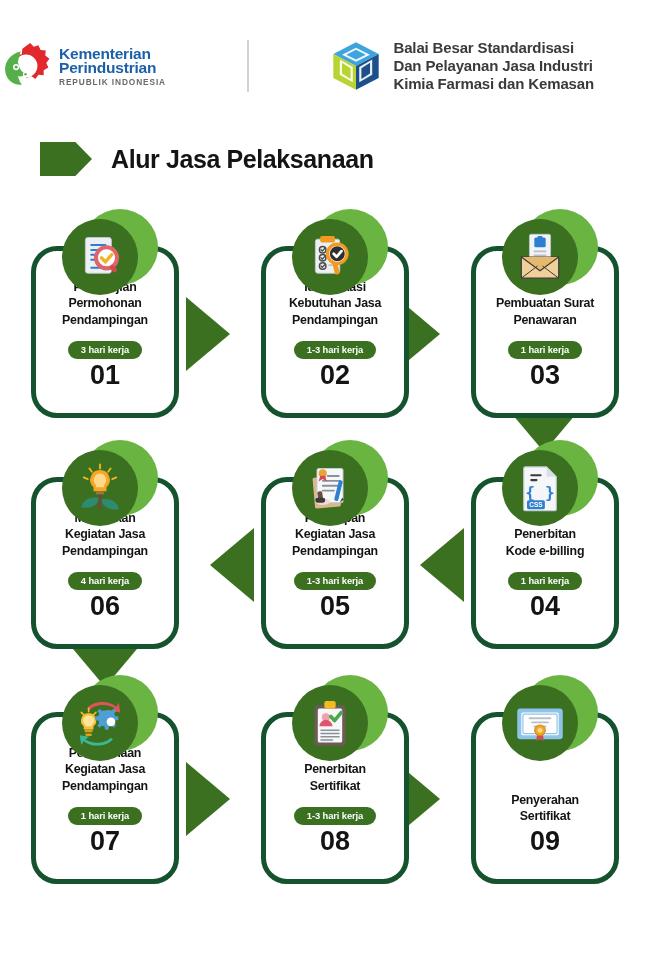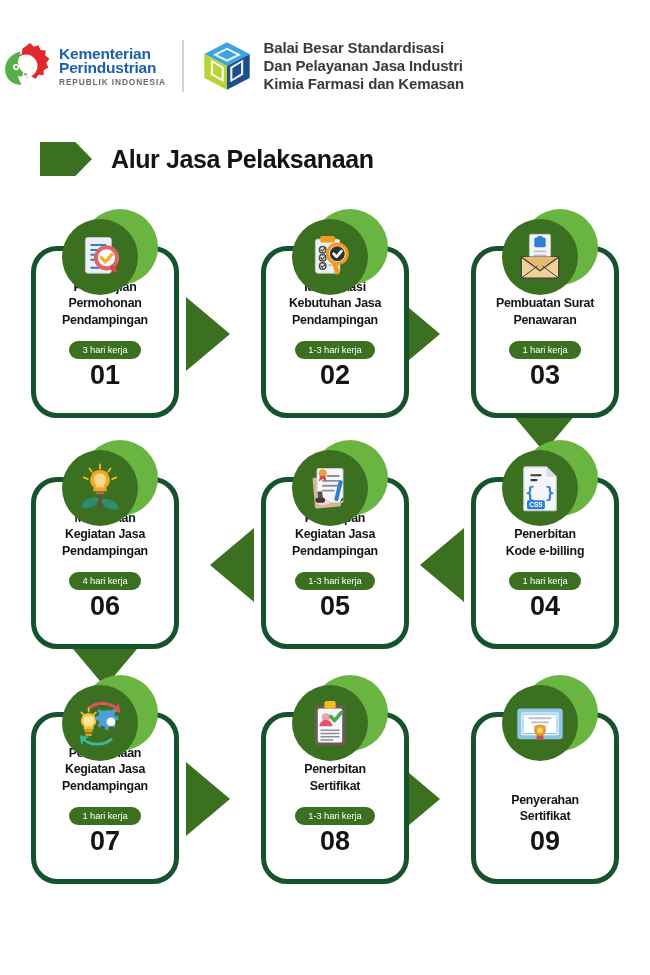--- a/index.html
+++ b/index.html
@@ -7,21 +7,21 @@
     width: 650px; height: 975px;
     background: #ffffff;
     font-family: "Liberation Sans", sans-serif;
     overflow: hidden;
   }
 
   
   .header {
     position: absolute; left: 0; top: 26px;
     width: 594px; height: 80px;
-    display: flex; align-items: center; justify-content: flex-start;
+    display: flex; align-items: center; justify-content: space-between;
   }
   .logo-block { display: flex; align-items: center; }
 
   .kemenperin-mark { width: 52px; height: 52px; position: relative; flex: 0 0 auto; }
   .kemenperin-text { margin-left: 7px; line-height: 1; }
   .kp-line1 {
     font-size: 15.5px; font-weight: 700; color: #1b60a8;
     letter-spacing: -0.2px; display: block;
   }
   .kp-line2 {
@@ -81,21 +81,21 @@
     font-size: 12.4px; font-weight: 700; color: #141414;
     text-align: center; line-height: 1.33; letter-spacing: -0.25px;
     padding: 0 4px;
   }
   .card-body { width: 100%; display: flex; flex-direction: column; align-items: center; }
 
   .badge {
     margin-top: 13px;
     background: #3a7020; color: #ffffff;
     border-radius: 11px;
-    font-size: 9.4px; font-weight: 400;
+    font-size: 9.4px; font-weight: 700;
     padding: 3px 13px; line-height: 1.22;
     text-align: center; letter-spacing: -0.1px;
     white-space: pre-line;
   }
   .badge.wide { padding: 3px 9px; border-radius: 12px; }
 
   .card-number {
     margin-top: 1px;
     font-size: 27px; font-weight: 700; color: #141414;
     letter-spacing: 0px; line-height: 1.12;

